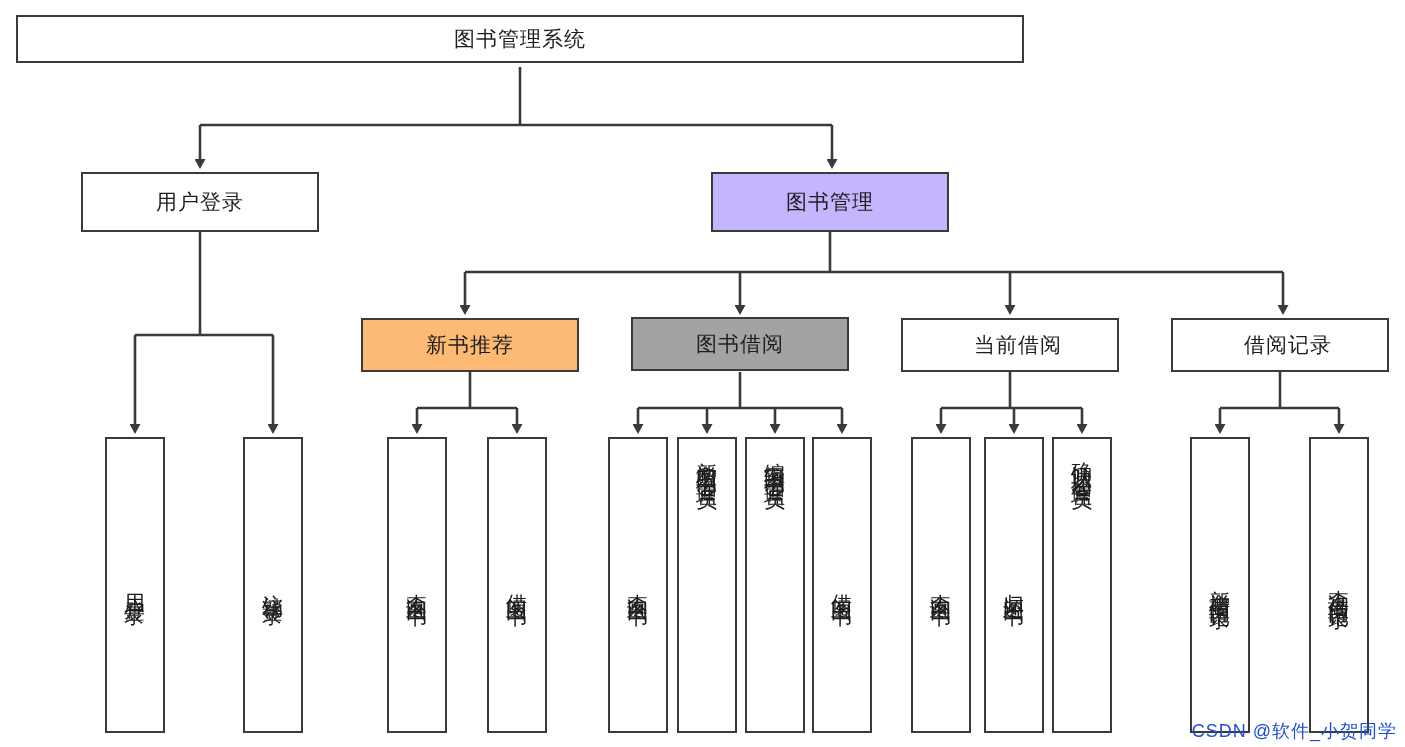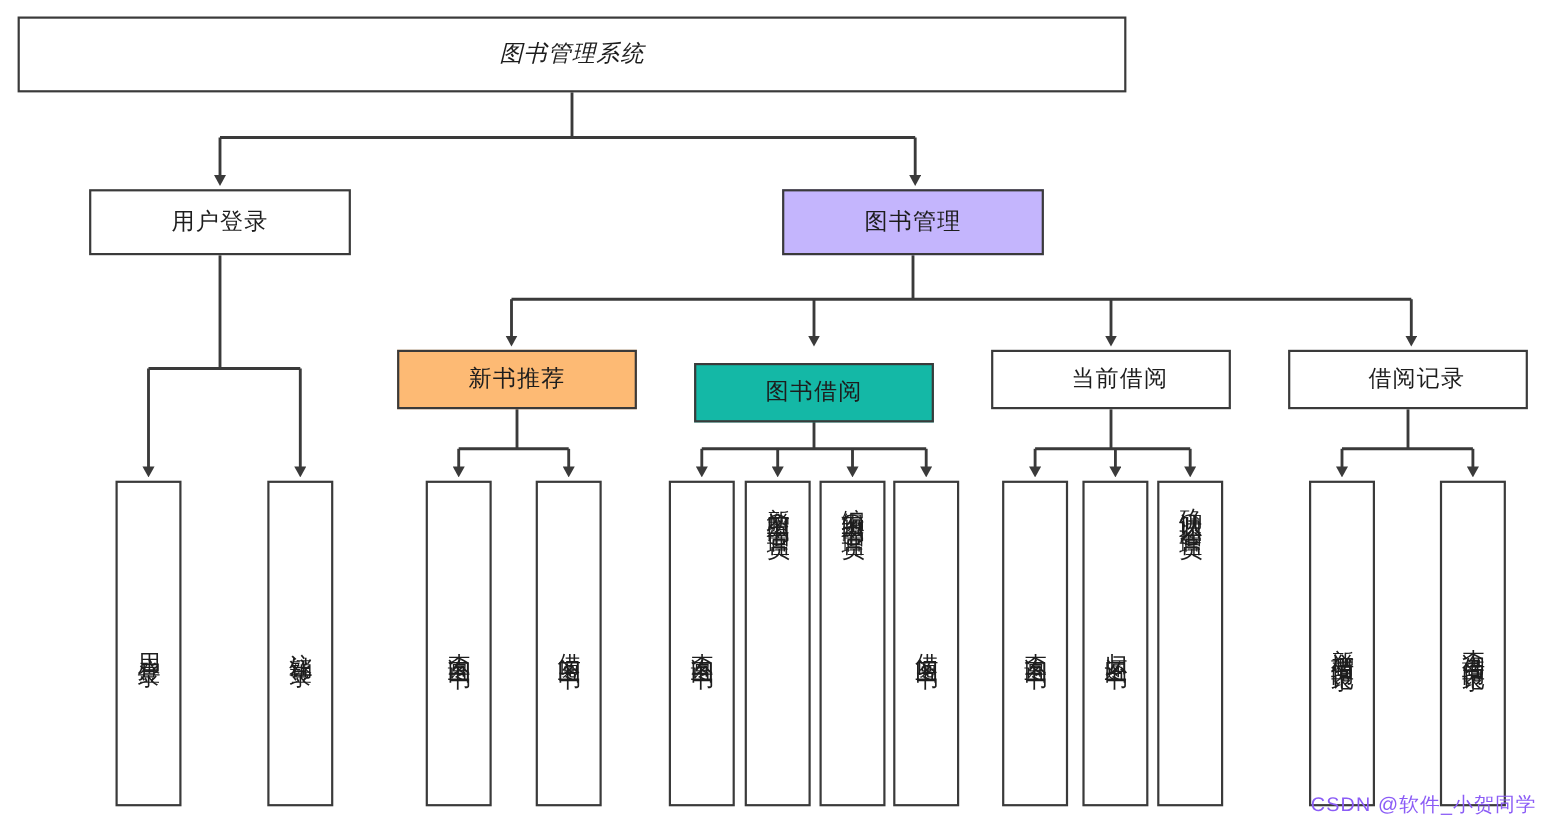--- a/index.html
+++ b/index.html
@@ -57,21 +57,21 @@
   }
   .node.leaf.center {
     align-items: center;
     padding-top: 0;
   }
   .watermark {
     position: absolute;
     right: 8px;
     bottom: 4px;
     font-size: 18px;
-    color: #8b5cf6;
+    color: #1d4ed8;
     letter-spacing: 1px;
     white-space: nowrap;
   }
 </style>
 </head>
 <body>
 
 <div id="canvas">
 
   <svg class="edges" viewBox="0 0 1405 747" xmlns="http://www.w3.org/2000/svg">
@@ -118,33 +118,33 @@
       <path d="M1082,408 L1082,425" marker-end="url(#arrow)"></path>
 
       <path d="M1280,372 L1280,408"></path>
       <path d="M1220,408 L1339,408"></path>
       <path d="M1220,408 L1220,425" marker-end="url(#arrow)"></path>
       <path d="M1339,408 L1339,425" marker-end="url(#arrow)"></path>
     </g>
   </svg>
 
   <div id="nodes-layer">
-      <div class="node root" style="left: 16px; top: 15px; width: 1008px; height: 69px; border-color: rgb(58, 58, 58); background: rgb(255, 255, 255); font-style: italic;">
+      <div class="node root" style="left: 16px; top: 15px; width: 1008px; height: 48px; border-color: rgb(58, 58, 58); background: rgb(255, 255, 255);">
         <span class="label">图书管理系统</span>
       </div>
       <div class="node level2" style="left: 81px; top: 172px; width: 238px; height: 60px; border-color: rgb(58, 58, 58); background: rgb(255, 255, 255);">
         <span class="label">用户登录</span>
       </div>
       <div class="node level2" style="left: 711px; top: 172px; width: 238px; height: 60px; border-color: rgb(58, 58, 58); background: #c4b5fd;">
         <span class="label">图书管理</span>
       </div>
       <div class="node level3" style="left: 361px; top: 318px; width: 218px; height: 54px; border-color: rgb(58, 58, 58); background: #fdba74;">
         <span class="label">新书推荐</span>
       </div>
-      <div class="node level3" style="left: 631px; top: 330px; width: 218px; height: 54px; border-color: rgb(58, 58, 58); background: #14b8a6;">
+      <div class="node level3" style="left: 631px; top: 317px; width: 218px; height: 54px; border-color: rgb(58, 58, 58); background: #a3a3a3;">
         <span class="label">图书借阅</span>
       </div>
       <div class="node level3" style="left: 901px; top: 318px; width: 218px; height: 54px; border-color: rgb(58, 58, 58); background: rgb(255, 255, 255); padding-left: 16px;">
         <span class="label">当前借阅</span>
       </div>
       <div class="node level3" style="left: 1171px; top: 318px; width: 218px; height: 54px; border-color: rgb(58, 58, 58); background: rgb(255, 255, 255); padding-left: 16px;">
         <span class="label">借阅记录</span>
       </div>
       <div class="node leaf center" style="left: 105px; top: 437px; width: 60px; height: 296px; border-color: rgb(58, 58, 58); background: rgb(255, 255, 255);">
         <span class="label">用户登录</span>

